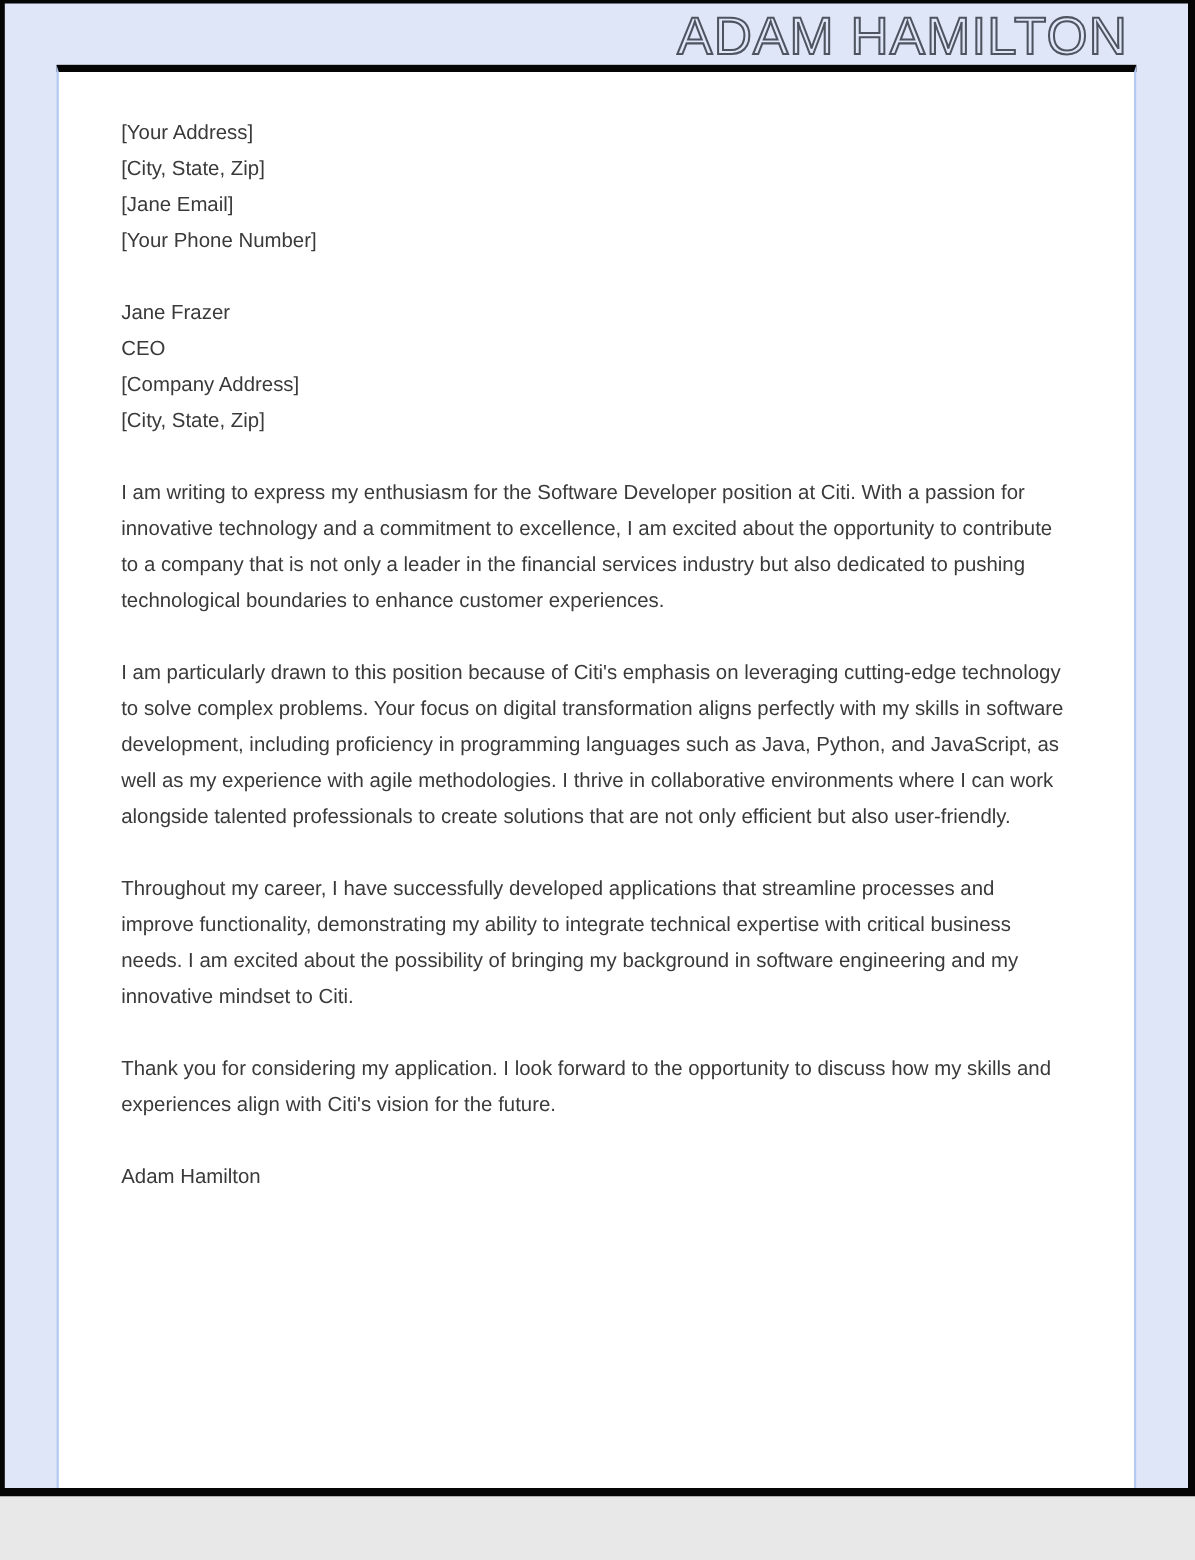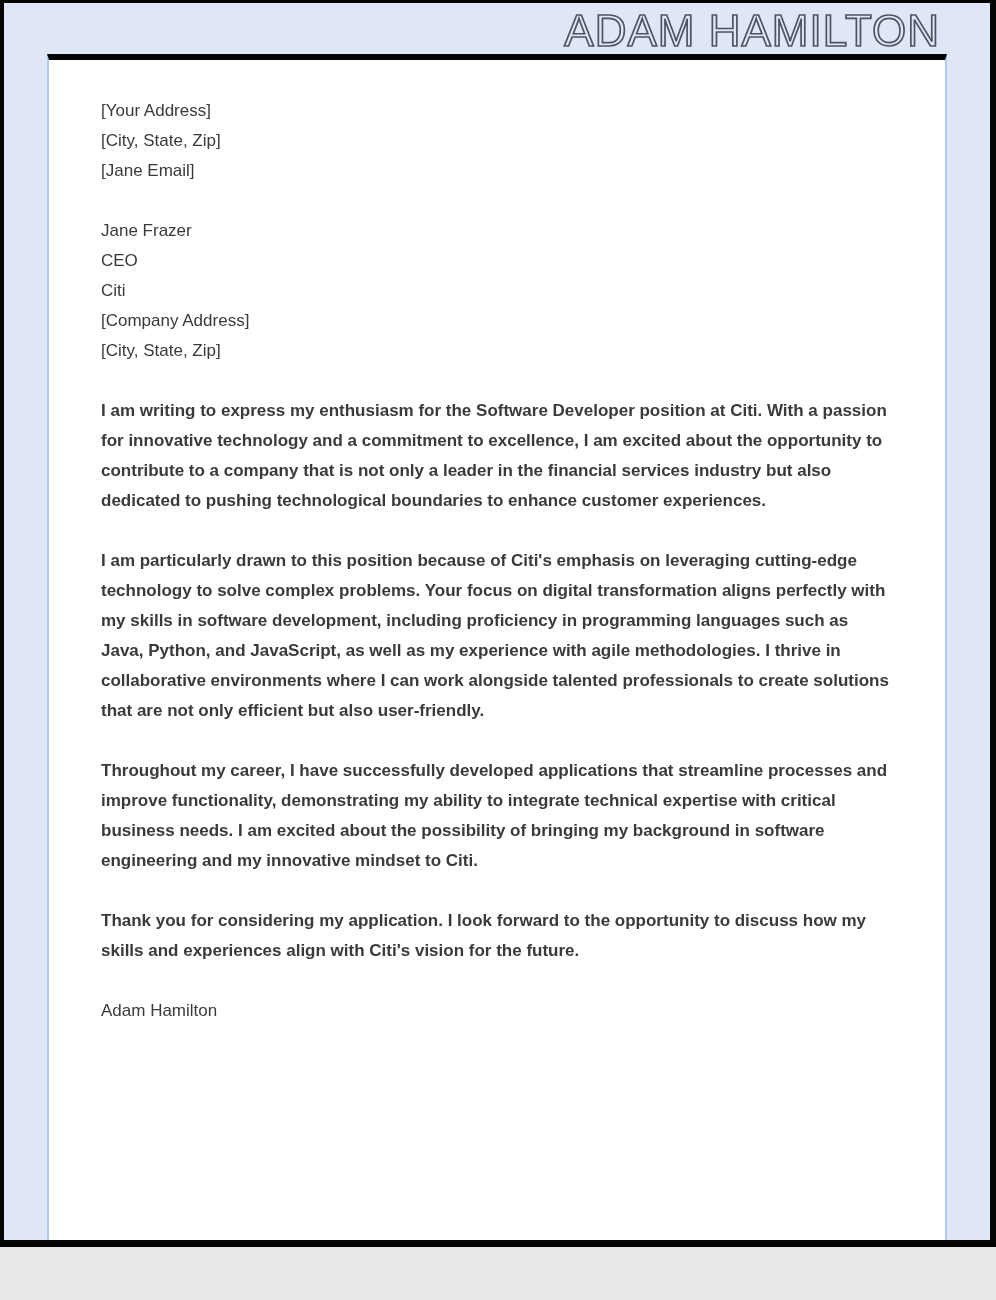--- a/index.html
+++ b/index.html
@@ -29,21 +29,21 @@
     box-sizing:border-box;
     background:#ffffff;
     border:2px solid #b3c9f2;
     border-top:6px solid #050505;
     padding:36px 52px 16px 52px;
     overflow:hidden;
     font-size:17px; line-height:30px;
     color:#3a3a3a;
   }
   .block { margin:0 0 30px 0; }
-  .para { margin:0 0 30px 0;font-weight:bold; }
+  .para { margin:0 0 30px 0; }
   .line { white-space:pre-wrap; }
   .branding {
     position:absolute; right:10px; bottom:3px;
     font-size:16px; line-height:18px; color:#3a3a3a;
   }
   .date-link {
     position:absolute; left:96px; top:1281px;
     font-size:18px; line-height:20px;
     color:#1e88fa; text-decoration:underline;
     white-space:nowrap; cursor:pointer;
@@ -57,26 +57,26 @@
   <div class="header">
     <div class="header-name">ADAM HAMILTON</div>
   </div>
 
   <div class="doc">
 
     <div class="block">
       <div class="line">[Your Address]</div>
       <div class="line">[City, State, Zip]</div>
       <div class="line">[Jane Email]</div>
+      <div class="line">[Your Phone Number]</div>
     </div>
 
     <div class="block">
       <div class="line">Jane Frazer</div>
       <div class="line">CEO</div>
-      <div class="line">Citi</div>
       <div class="line">[Company Address]</div>
       <div class="line">[City, State, Zip]</div>
     </div>
 
 
     <p class="para">I am writing to express my enthusiasm for the Software Developer position at Citi. With a passion for innovative technology and a commitment to excellence, I am excited about the opportunity to contribute to a company that is not only a leader in the financial services industry but also dedicated to pushing technological boundaries to enhance customer experiences.</p>
     <p class="para">I am particularly drawn to this position because of Citi's emphasis on leveraging cutting-edge technology to solve complex problems. Your focus on digital transformation aligns perfectly with my skills in software development, including proficiency in programming languages such as Java, Python, and JavaScript, as well as my experience with agile methodologies. I thrive in collaborative environments where I can work alongside talented professionals to create solutions that are not only efficient but also user-friendly.</p>
     <p class="para">Throughout my career, I have successfully developed applications that streamline processes and improve functionality, demonstrating my ability to integrate technical expertise with critical business needs. I am excited about the possibility of bringing my background in software engineering and my innovative mindset to Citi.</p>
     <p class="para">Thank you for considering my application. I look forward to the opportunity to discuss how my skills and experiences align with Citi's vision for the future.</p>
 

